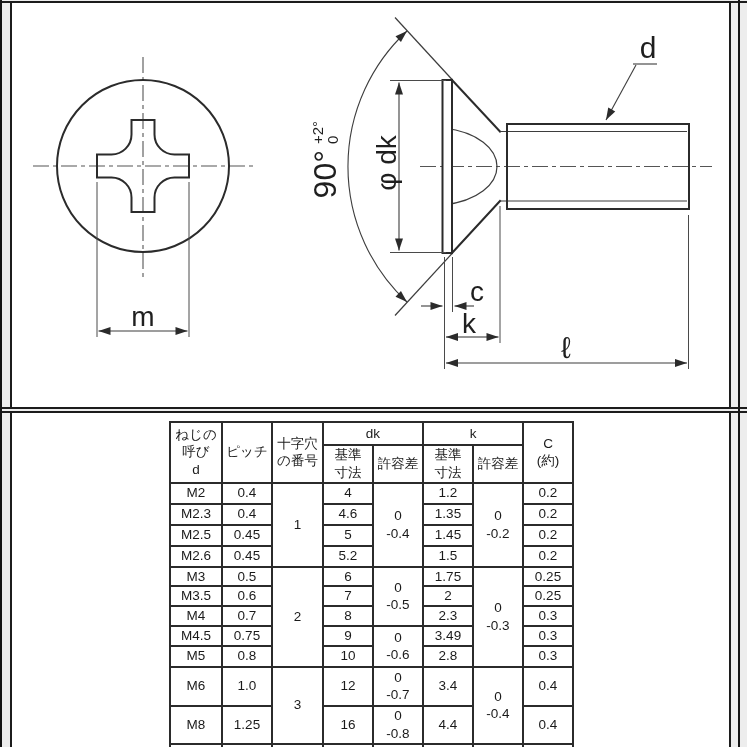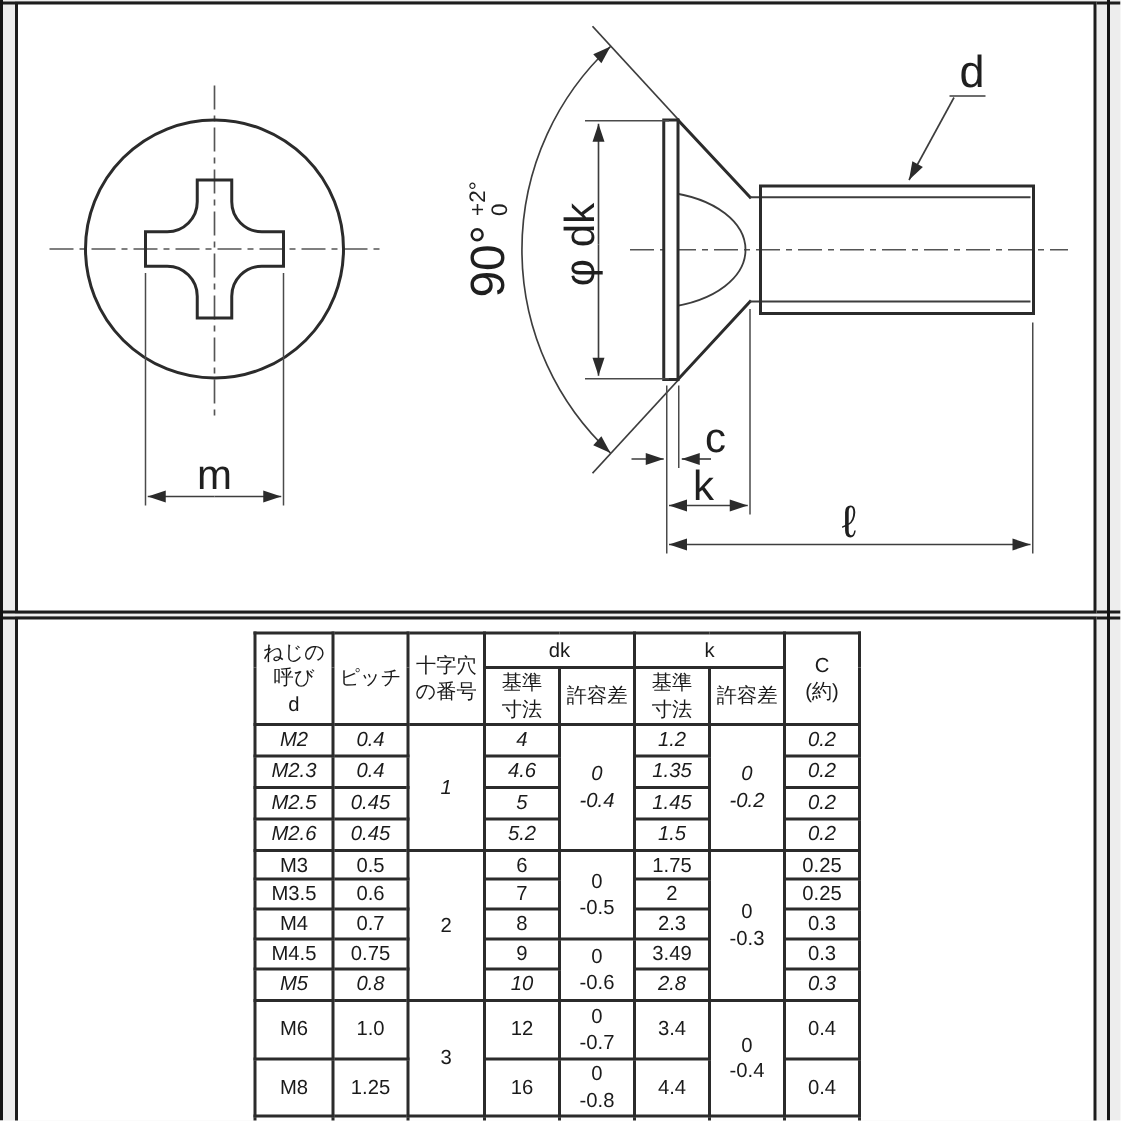--- a/index.html
+++ b/index.html
@@ -32,21 +32,21 @@
   #spec-table{
     position:absolute;left:169px;top:421px;border-collapse:collapse;
     table-layout:fixed;background:#fff;
     font-size:13.5px;color:#1a1a1a;
   }
   #spec-table th,#spec-table td{
     border:2px solid #2b2b2b;text-align:center;vertical-align:middle;
     padding:0;font-weight:normal;white-space:pre-line;line-height:1.32;
   }
   tr.hr1{height:23px;margin-left:32px;} tr.hr2{height:37px;font-family:Liberation Serif, serif;}
-  tr.r21{height:21px;font-style:italic;} tr.r19{height:19px;padding-left:32px;}
+  tr.r21{height:21px;} tr.r19{height:19px;padding-left:32px;}
   tr.r39{height:39px;} tr.r38{height:38px;margin-left:36px;} tr.rcut{height:40px;}
 </style>
 </head>
 <body>
 
 <div id="page">
   <div class="hline" style="top:1px"></div>
   <div class="hline" style="top:407px"></div>
   <div class="hline" style="top:411px"></div>
 

